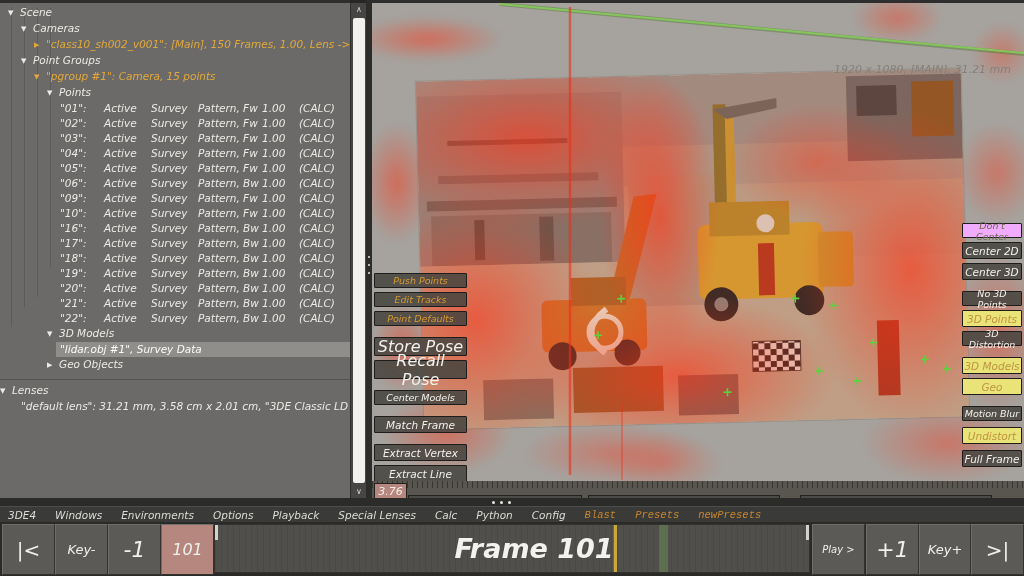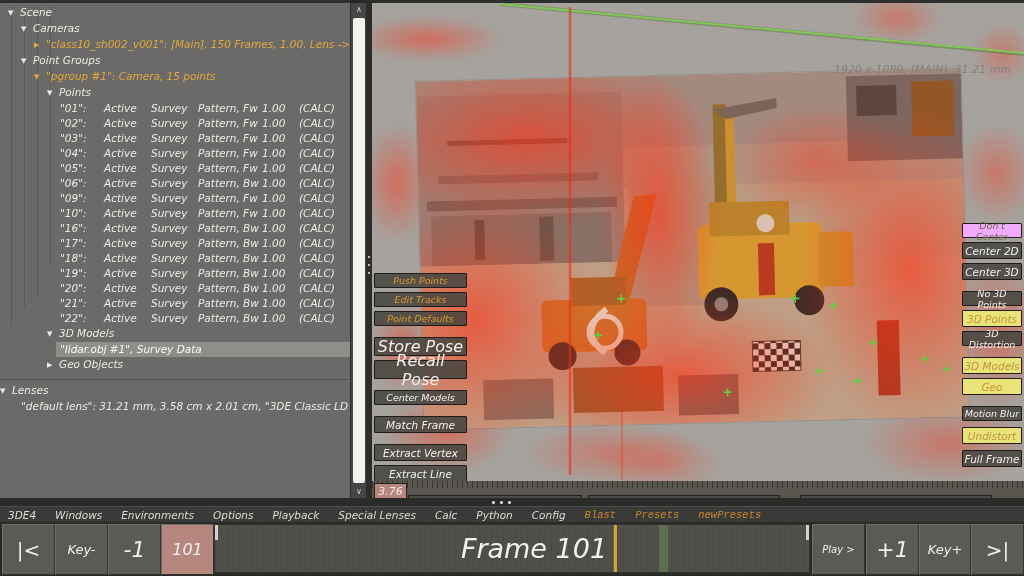--- a/index.html
+++ b/index.html
@@ -66,21 +66,21 @@
   .menu-item{font-style:italic;font-size:10.5px;color:#dddcd8;margin-right:19px;white-space:nowrap;}
   .menu-item:first-child{margin-left:8px;}
   .menu-item.accent{color:#c8872e;font-family:Liberation Mono, monospace;}
   #timeline{position:absolute;left:0;top:522px;width:1024px;height:54px;background:#2a2a29;}
   .tbtn{position:absolute;top:2px;height:49px;background:#5b5a57;border:1px solid #34322e;
         border-top-color:#6f6e6b;border-left-color:#6f6e6b;color:#f0efec;font-style:italic;
         display:flex;align-items:center;justify-content:center;}
   #frame-field{background:var(--frame-box-pink);}
   #tstrip{position:absolute;left:214px;top:2px;width:596px;height:49px;background:#514f4c;
         border:1px solid #34322e;box-sizing:border-box;
-        background-image:repeating-linear-gradient(90deg,rgba(0,0,0,.08) 0 1px,transparent 1px 6px);}
+        background-image:repeating-linear-gradient(90deg,rgba(0,0,0,.08) 0 1px,transparent 1px 6px);font-weight:bold;}
   #frame-label{position:absolute;left:0;right:0;top:8px;text-align:center;padding-left:44px;
         font-style:italic;font-size:27px;color:#f3f2ef;}
   #play-cursor{position:absolute;left:398px;top:0;width:3px;height:47px;background:#c9a73b;
         border-left:1px solid #7a6420;}
   #green-band{position:absolute;left:444px;top:0;width:9px;height:47px;background:rgba(110,150,88,.45);}
   .tick{position:absolute;top:0;width:3px;height:15px;background:#d2d1ce;}
 </style>
 </head>
 <body>
 

